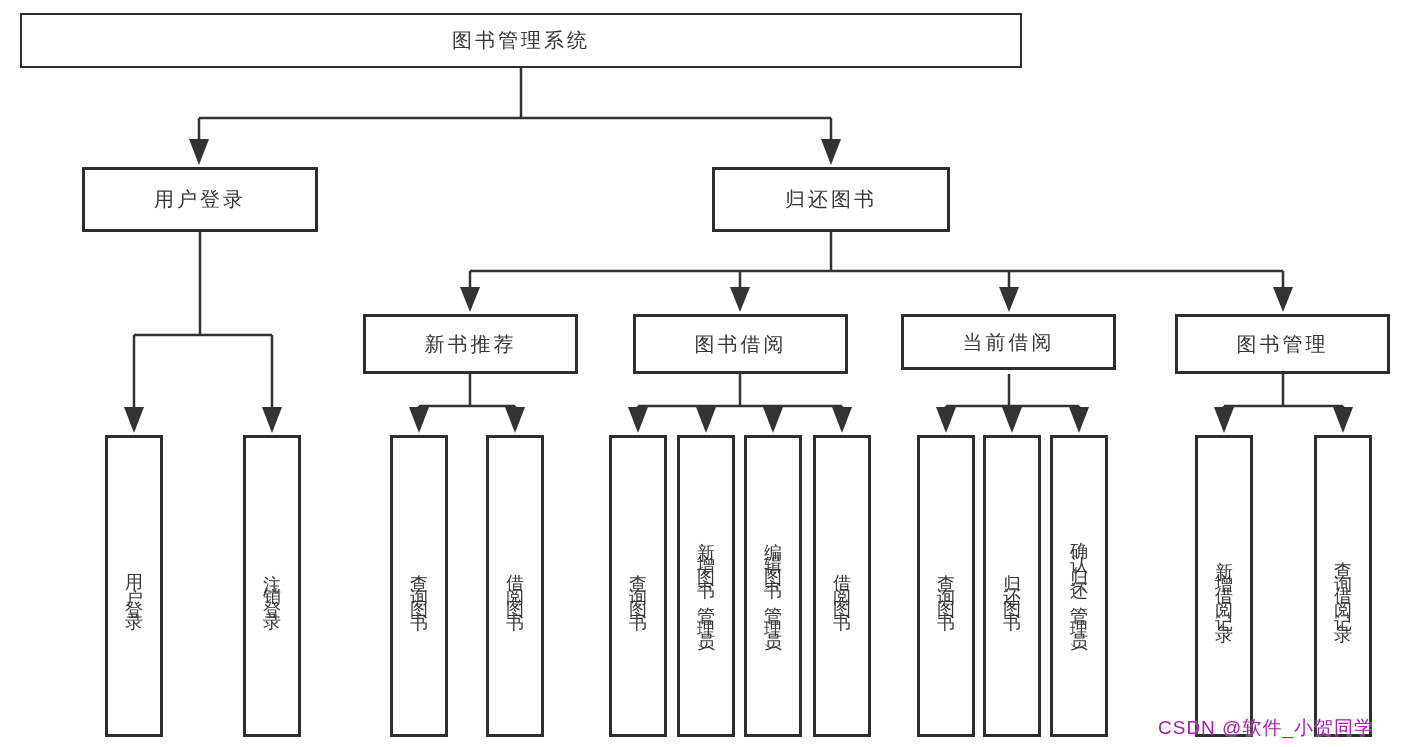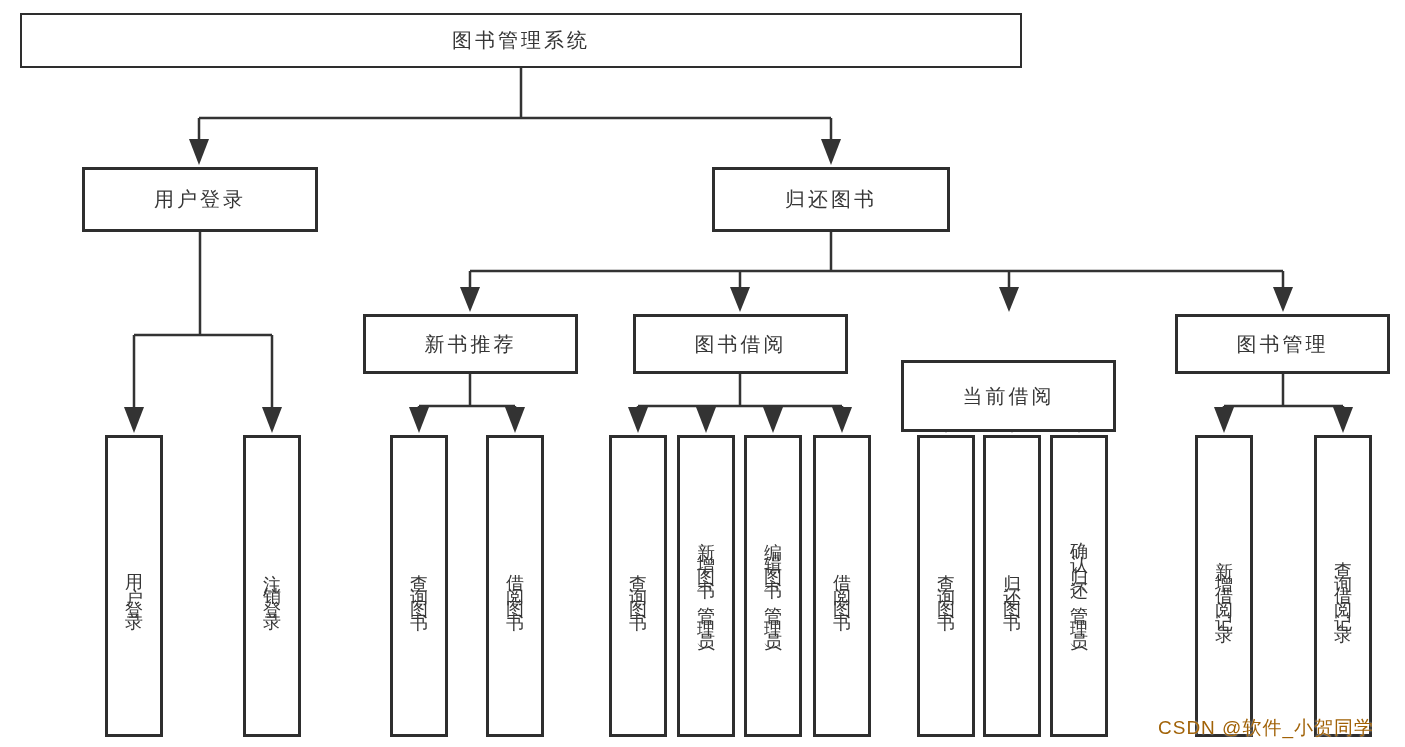--- a/index.html
+++ b/index.html
@@ -35,21 +35,21 @@
     text-orientation:mixed;
     font-size:18px;letter-spacing:13px;line-height:1;
     color:#363636;
     white-space:nowrap;
   }
   .watermark{
     position:absolute;
     left:1158px;top:715px;
     z-index:3;
     font-size:19px;letter-spacing:1px;
-    color:#a16207;
+    color:#a21caf;
     text-shadow:0 0 2px #ffffff;
     white-space:nowrap;
   }
 </style>
 </head>
 <body>
 
 <div id="canvas">
 
   <svg id="connectors" width="1405" height="747" viewBox="0 0 1405 747">
@@ -105,21 +105,21 @@
   <div class="node" style="left:712px;top:167px;width:238px;height:65px;">
     <span>归还图书</span>
   </div>
 
   <div class="node" style="left:363px;top:314px;width:215px;height:60px;text-align:center;">
     <span>新书推荐</span>
   </div>
   <div class="node" style="left:633px;top:314px;width:215px;height:60px;">
     <span>图书借阅</span>
   </div>
-  <div class="node" style="left:901px;top:314px;width:215px;height:72px;margin-top:46px;">
+  <div class="node" style="left:901px;top:314px;width:215px;height:56px;">
     <span>当前借阅</span>
   </div>
   <div class="node" style="left:1175px;top:314px;width:215px;height:60px;">
     <span>图书管理</span>
   </div>
 
   <div class="leaf" style="left:105px;">
     <span>用户登录</span>
   </div>
   <div class="leaf" style="left:243px;">

